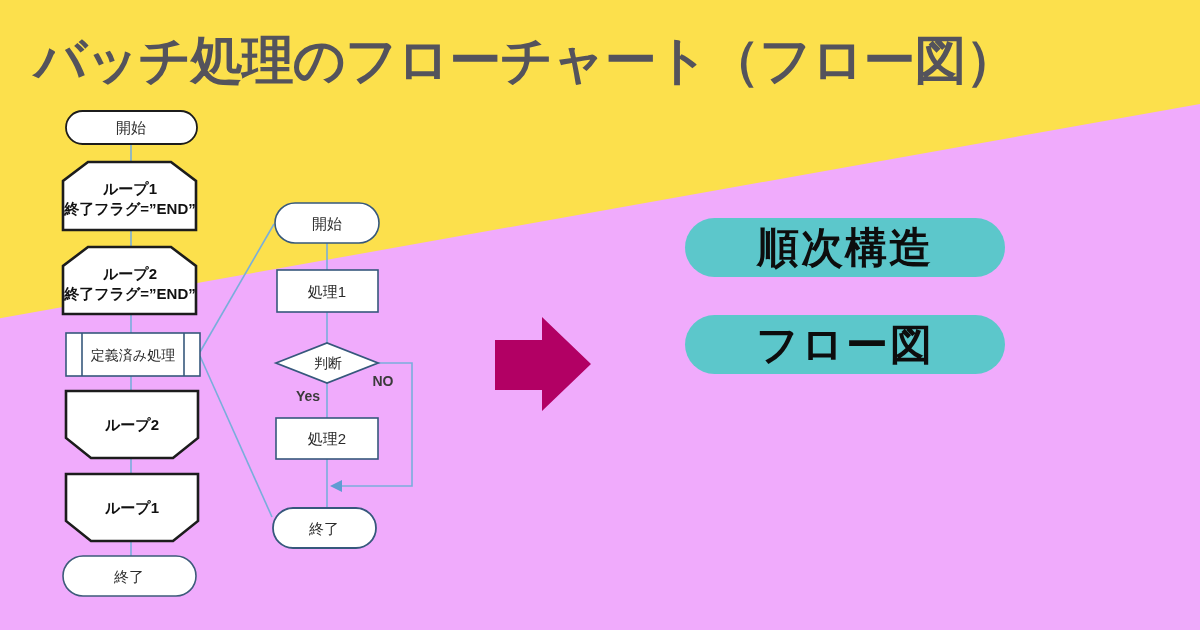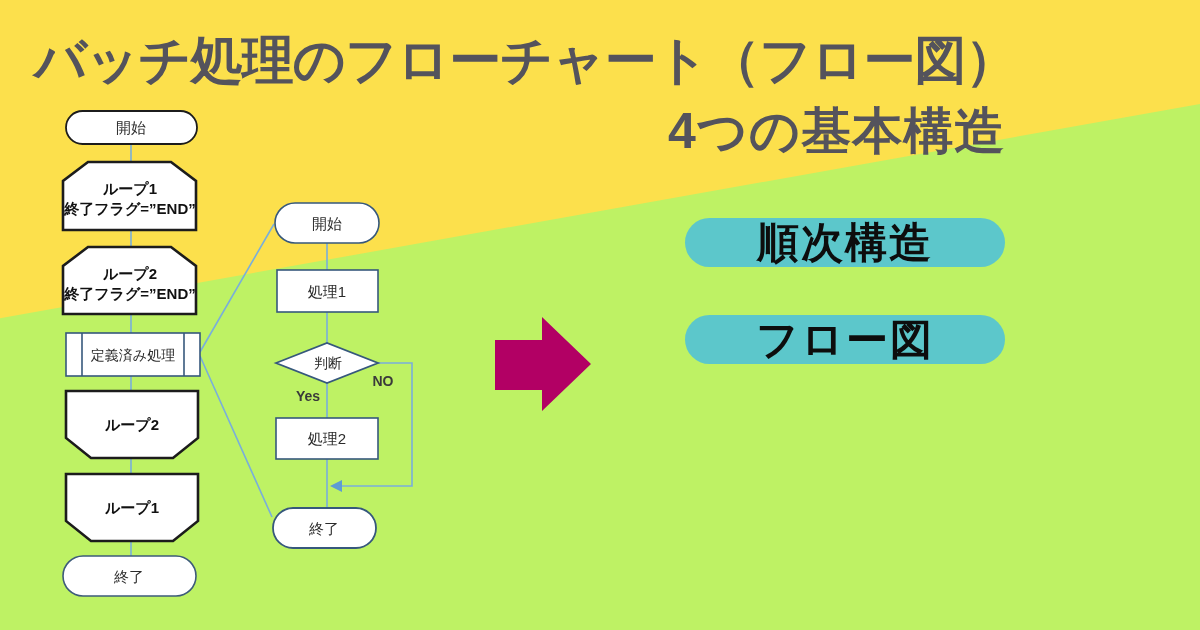--- a/index.html
+++ b/index.html
@@ -2,21 +2,21 @@
 <html><head>
 <meta charset="utf-8">
 <style>
   * { margin: 0; padding: 0; box-sizing: border-box; }
   html, body { background: #e8e8e8; }
   body { font-family: "Liberation Sans", sans-serif; }
 
   .canvas {
     position: relative;
     width: 1200px; height: 630px;
-    background: #bef264;
+    background: #f0abfc;
     overflow: hidden;
   }
 
   .yellow-bg {
     position: absolute; inset: 0;
     background: #FCE04C;
     clip-path: polygon(0 0, 100% 0, 100% 16.5%, 0 50.5%);
   }
 
   .title-line1 {
@@ -35,42 +35,41 @@
   svg text {
     font-family: "Liberation Sans", sans-serif;
     fill: #2b2b2b;
   }
   .shape-label   { font-size: 15px; }
   .shape-label-sm{ font-size: 14px; }
   .loop-label    { font-size: 15px; font-weight: bold; fill: #111; }
   .branch-label  { font-size: 14px; font-weight: 600; fill: #3a3a3a; }
 
   .pill {
-    position: absolute; left: 685px; width: 320px; height: 49px;
+    position: absolute; left: 685px; width: 320px; height: 59px;
     background: #5CC7CB; border-radius: 34px;
     display: flex; align-items: center; justify-content: center;
   }
   .pill span {
     font-size: 42px; font-weight: 900; letter-spacing: 2px;
     color: #0d0d0d; white-space: nowrap;
   }
   .pill-1 { top: 218px; }
   .pill-2 { top: 315px; }
   .pill-3 { top: 412px; }
   .pill-4 { top: 509px; }
 </style>
 </head>
 <body>
 
 <div class="canvas">
 
   <div class="yellow-bg"></div>
 
   <div class="title-line1">バッチ処理のフローチャート（フロー図）</div>
-  <div class="title-line2">4つの基本構造</div>
 
   <svg class="flowcharts" width="1200" height="630" viewBox="0 0 1200 630">
 
     <g stroke="#79AEDB" stroke-width="1.6">
       <line x1="131" y1="144" x2="131" y2="162"></line>
       <line x1="131" y1="230" x2="131" y2="247"></line>
       <line x1="131" y1="314" x2="131" y2="333"></line>
       <line x1="131" y1="376" x2="131" y2="391"></line>
       <line x1="131" y1="458" x2="131" y2="474"></line>
       <line x1="131" y1="541" x2="131" y2="556"></line>

